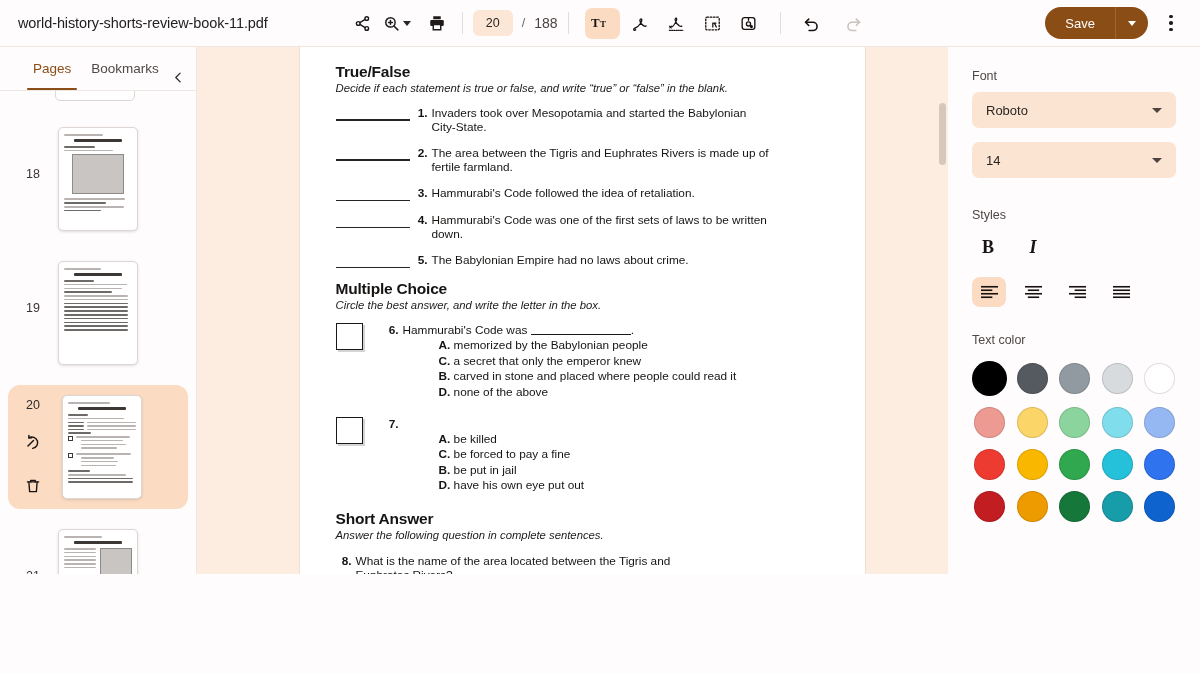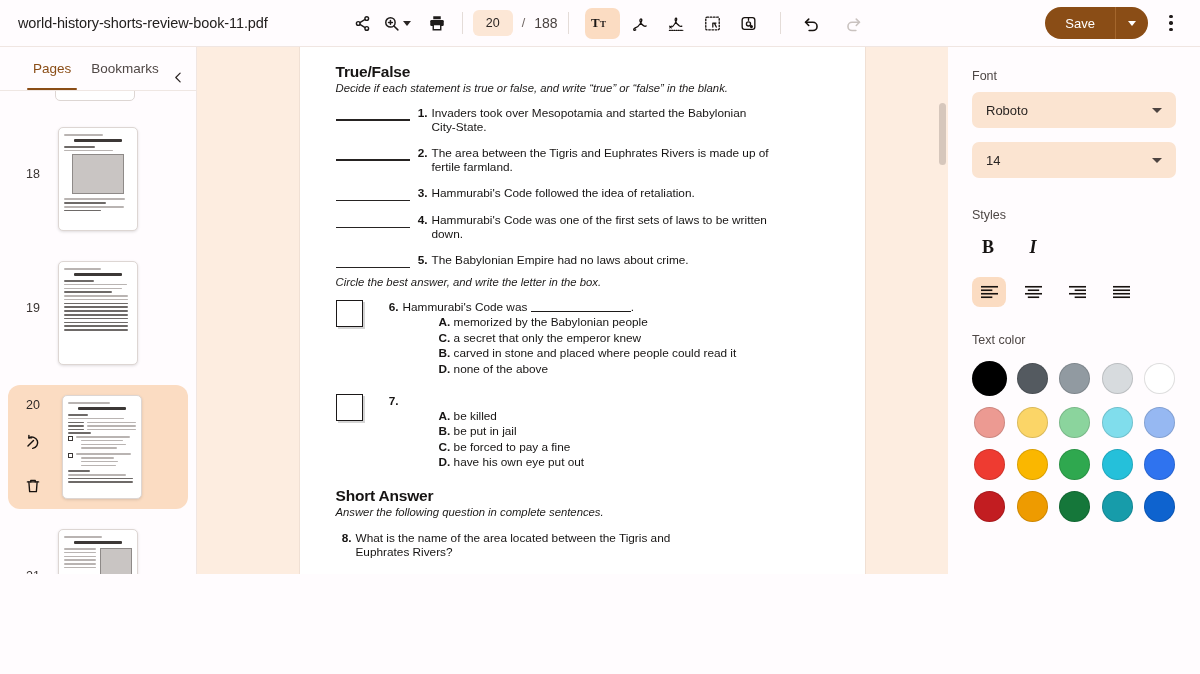--- a/index.html
+++ b/index.html
@@ -490,20 +490,21 @@
             <div class="tf-num">4.</div>
             <div class="tf-txt">Hammurabi's Code was one of the first sets of laws to be written down.</div>
           </div>
           <div class="tf-item" style="margin-bottom:8px">
             <div class="tf-blank"></div>
             <div class="tf-num">5.</div>
             <div class="tf-txt">The Babylonian Empire had no laws about crime.</div>
           </div>
         </div>
 
+        <div class="sec-h" style="margin-top:12px">Multiple Choice</div>
         <div class="sec-sub">Circle the best answer, and write the letter in the box.</div>
 
         <div class="mc-list">
           <div class="mc-item">
             <div class="mc-box"></div>
             <div class="mc-body">
               <div class="mc-q">
                 <span class="mc-qnum">6.</span>
                 <span class="mc-qtext"><span>Hammurabi's Code was </span><span class="blank-inline"></span><span>.</span></span>
               </div>
@@ -517,22 +518,22 @@
           </div>
 
           <div class="mc-item">
             <div class="mc-box"></div>
             <div class="mc-body">
               <div class="mc-q">
                 <span class="mc-qnum">7.</span>
               </div>
               <div class="mc-opts">
                 <div class="mc-opt"><b>A.</b> <span>be killed</span></div>
+                <div class="mc-opt"><b>C.</b> <span>be forced to pay a fine</span></div>
                 <div class="mc-opt"><b>B.</b> <span>be put in jail</span></div>
-                <div class="mc-opt"><b>C.</b> <span>be forced to pay a fine</span></div>
                 <div class="mc-opt"><b>D.</b> <span>have his own eye put out</span></div>
               </div>
             </div>
           </div>
         </div>
 
         <div class="sec-h" style="margin-top:14px">Short Answer</div>
         <div class="sec-sub">Answer the following question in complete sentences.</div>
 
         <div class="sa-q">

